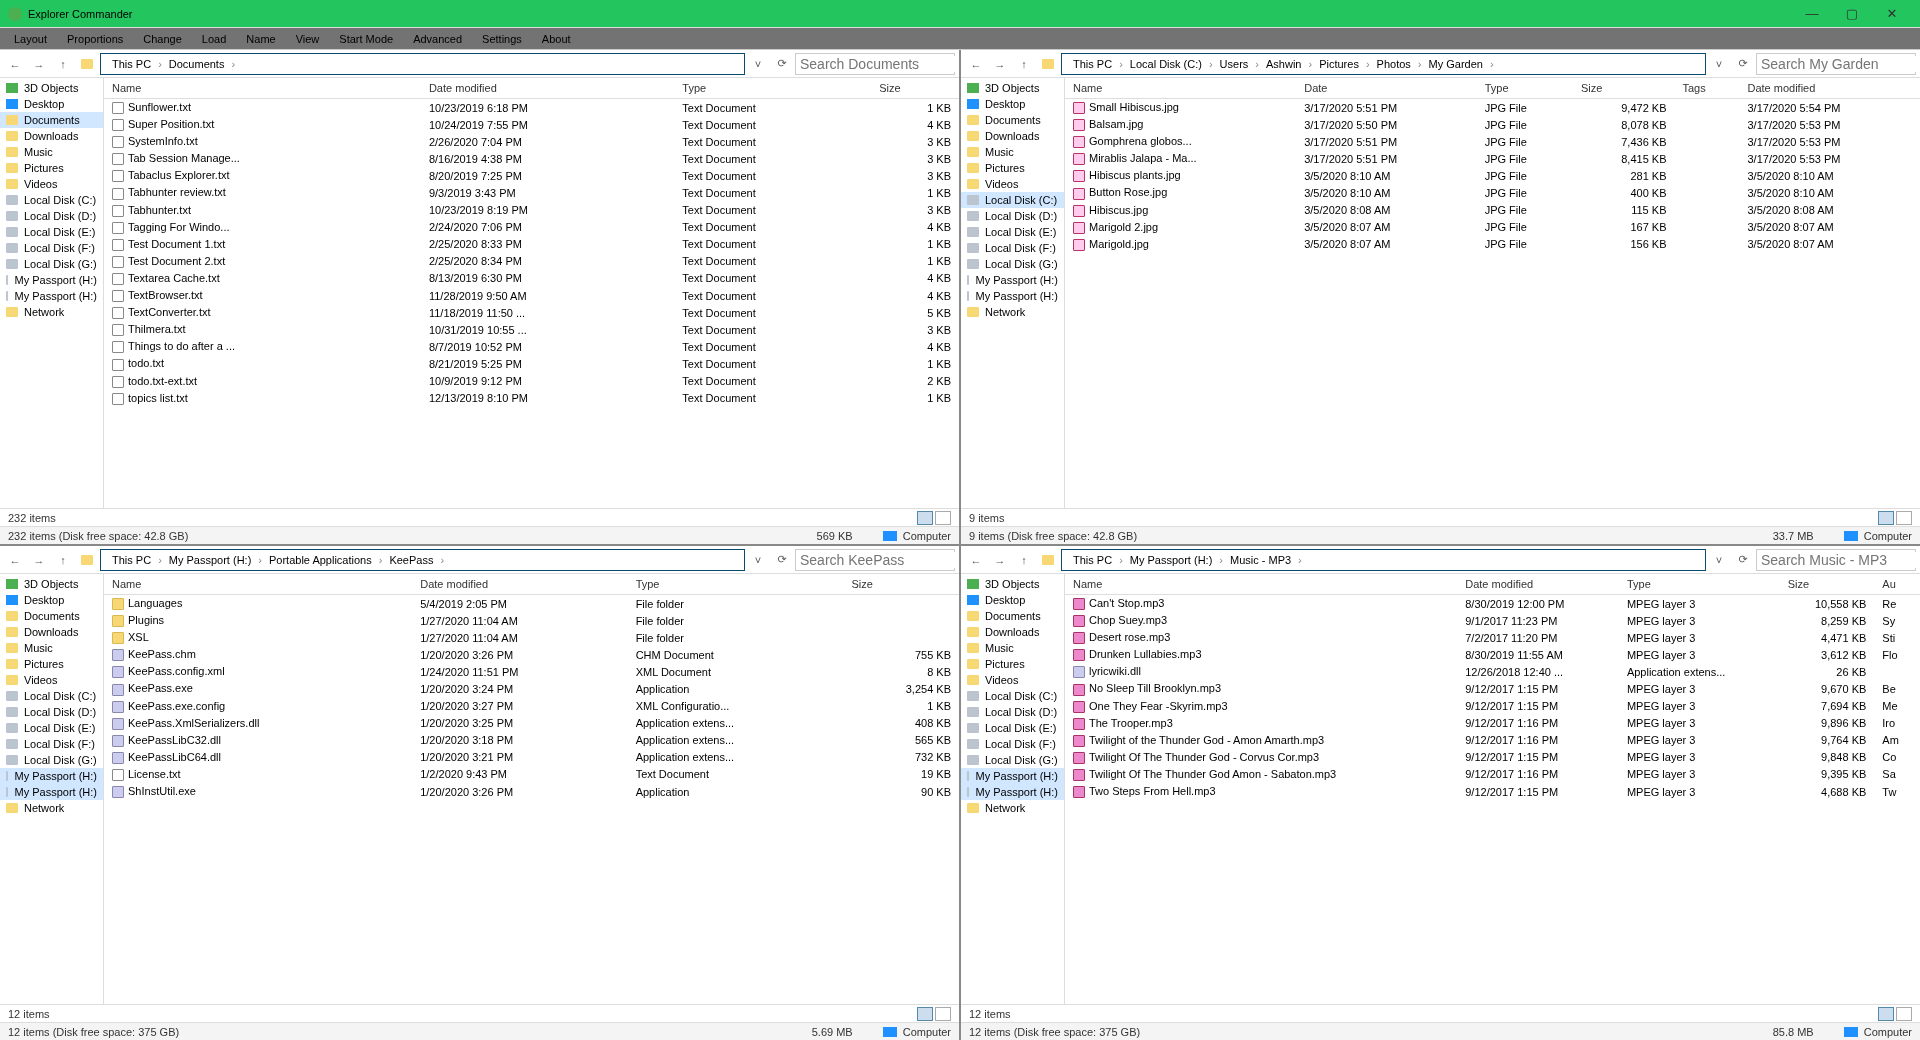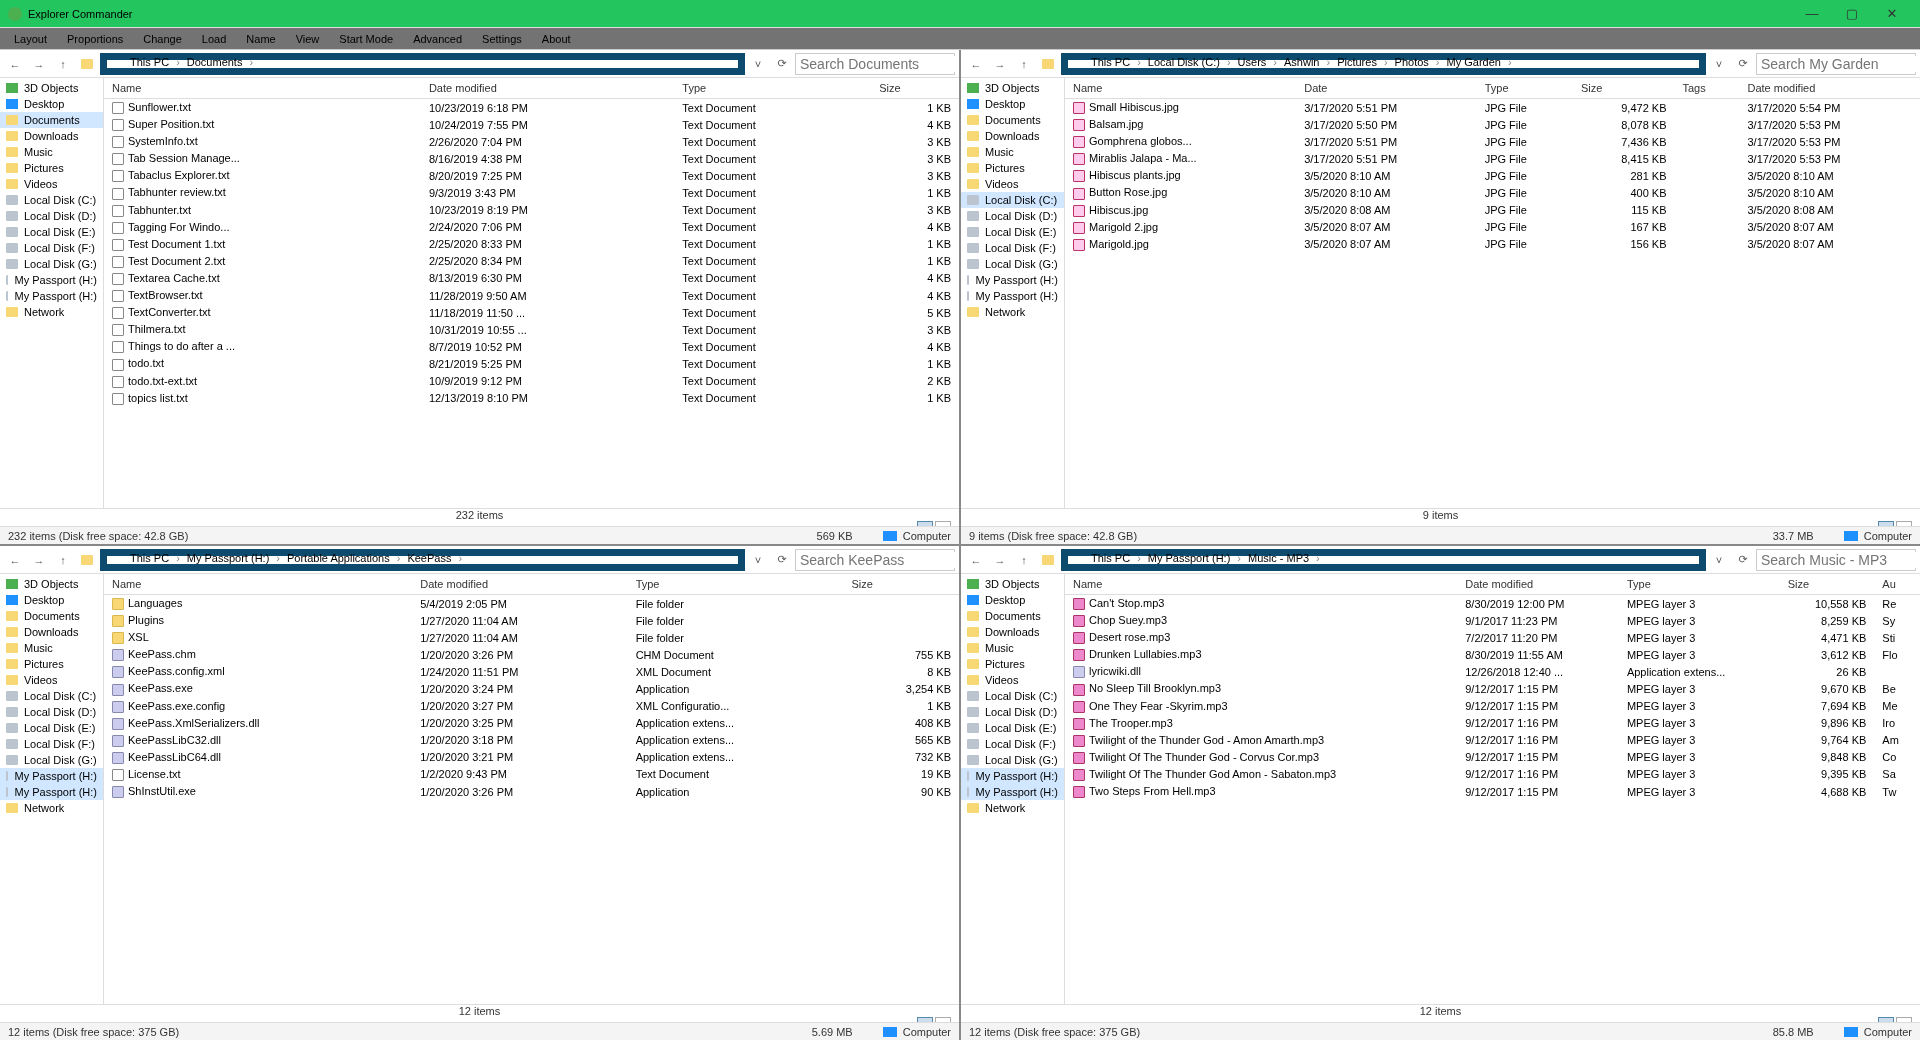--- a/index.html
+++ b/index.html
@@ -7,21 +7,21 @@
 .titlebar { height: 28px; background: #22c55e; display: flex; align-items: center; padding: 0 8px; border-bottom: 1px solid #ddd; }
 .titlebar .app-icon { width: 14px; height: 14px; background: #4caf50; border-radius: 50%; margin-right: 6px; }
 .titlebar .title { flex: 1; font-size: 11px; }
 .winbtn { width: 40px; height: 100%; display: flex; align-items: center; justify-content: center; color: #333; cursor: pointer; font-size: 13px; }
 .menubar { height: 22px; background: #737373; display: flex; align-items: center; padding: 0 4px; border-bottom: 1px solid #ccc; }
 .menubar span { padding: 3px 10px; cursor: pointer; }
 .panes { flex: 1; display: grid; grid-template-columns: 1fr 1fr; grid-template-rows: 1fr 1fr; gap: 2px; background: #888; }
 .pane { background: #fff; display: flex; flex-direction: column; overflow: hidden; }
 .navbar { height: 28px; display: flex; align-items: center; border-bottom: 1px solid #ddd; padding: 0 4px; gap: 2px; }
 .navbtn { width: 22px; height: 22px; display: flex; align-items: center; justify-content: center; color: #555; cursor: pointer; }
-.breadcrumb { flex: 1; display: flex; align-items: flex-end; height: 22px; border: 7px solid #0c4a6e; background: #fff; padding: 0 20px; gap:4px; }
+.breadcrumb { flex: 1; display: flex; align-items: center; height: 22px; border: 1px solid #0c4a6e; background: #fff; padding: 0 8px; gap:4px; }
 .crumb { padding:0 3px; cursor: pointer; }
 .sep { color:#888; }
 .searchbox { width: 160px; height: 22px; border: 1px solid #ccc; display:flex; align-items:center; padding:0 4px; color:#888; }
 .searchbox input { border:none; outline:none; flex:1; font-size:14px; color:#555; }
 .body { flex:1; display:flex; overflow:hidden; }
 .tree { width:104px; border-right:1px solid #ddd; overflow-y:auto; padding:2px 0; }
 .tree-item { display:flex; align-items:center; padding:2px 6px; gap:6px; cursor:pointer; white-space:nowrap; }
 .tree-item.sel { background:#d0e7ff; }
 .ticon { width:12px; height:10px; }
 .ticon.folder { background:#f8d775; border-radius:1px; }
@@ -31,21 +31,21 @@
 .list { flex:1; overflow:auto; position:relative; }
 .list table { width:100%; border-collapse:collapse; }
 .list th { text-align:left; font-weight:400; padding:4px 8px; border-bottom:1px solid #ddd; background:#fff; color:#333; position:sticky; top:0; }
 .list td { padding:2px 8px; white-space:nowrap; }
 .ficon { display:inline-block; width:12px; height:12px; margin-right:4px; border:1px solid #888; border-radius:1px; vertical-align:middle; background:#fff; }
 .ficon.f-txt { border-color:#888; }
 .ficon.f-jpg { border-color:#b36; background:#fce; }
 .ficon.f-fld { background:#f8d775; border-color:#d9b94f; }
 .ficon.f-app { background:#cce; border-color:#88a; }
 .ficon.f-mp3 { background:#e8c; border-color:#a36; }
-.statusbar { height:18px; border-top:1px solid #ddd; display:flex; align-items:center; padding:0 8px; font-size:11px; color:#333;flex-direction:column; }
+.statusbar { height:18px; border-top:1px solid #ddd; display:flex; align-items:center; padding:0 8px; font-size:11px; color:#333; }
 .sb2 { height:18px; border-top:1px solid #ddd; display:flex; align-items:center; padding:0 8px; font-size:11px; color:#333; background:#f4f4f4; justify-content:space-between; }
 .viewbtns { display:flex; gap:2px; margin-left:auto; }
 .viewbtn { width:16px; height:14px; border:1px solid #aaa; cursor:pointer; }
 .viewbtn.on { background:#cde; border-color:#58a; }
 .num { text-align:right; }
 .comp-ind { display:flex; align-items:center; gap:6px; }
 .comp-ind .ci { width:14px; height:10px; background:#1e90ff; }
 </style>
 </head>
 <body>

